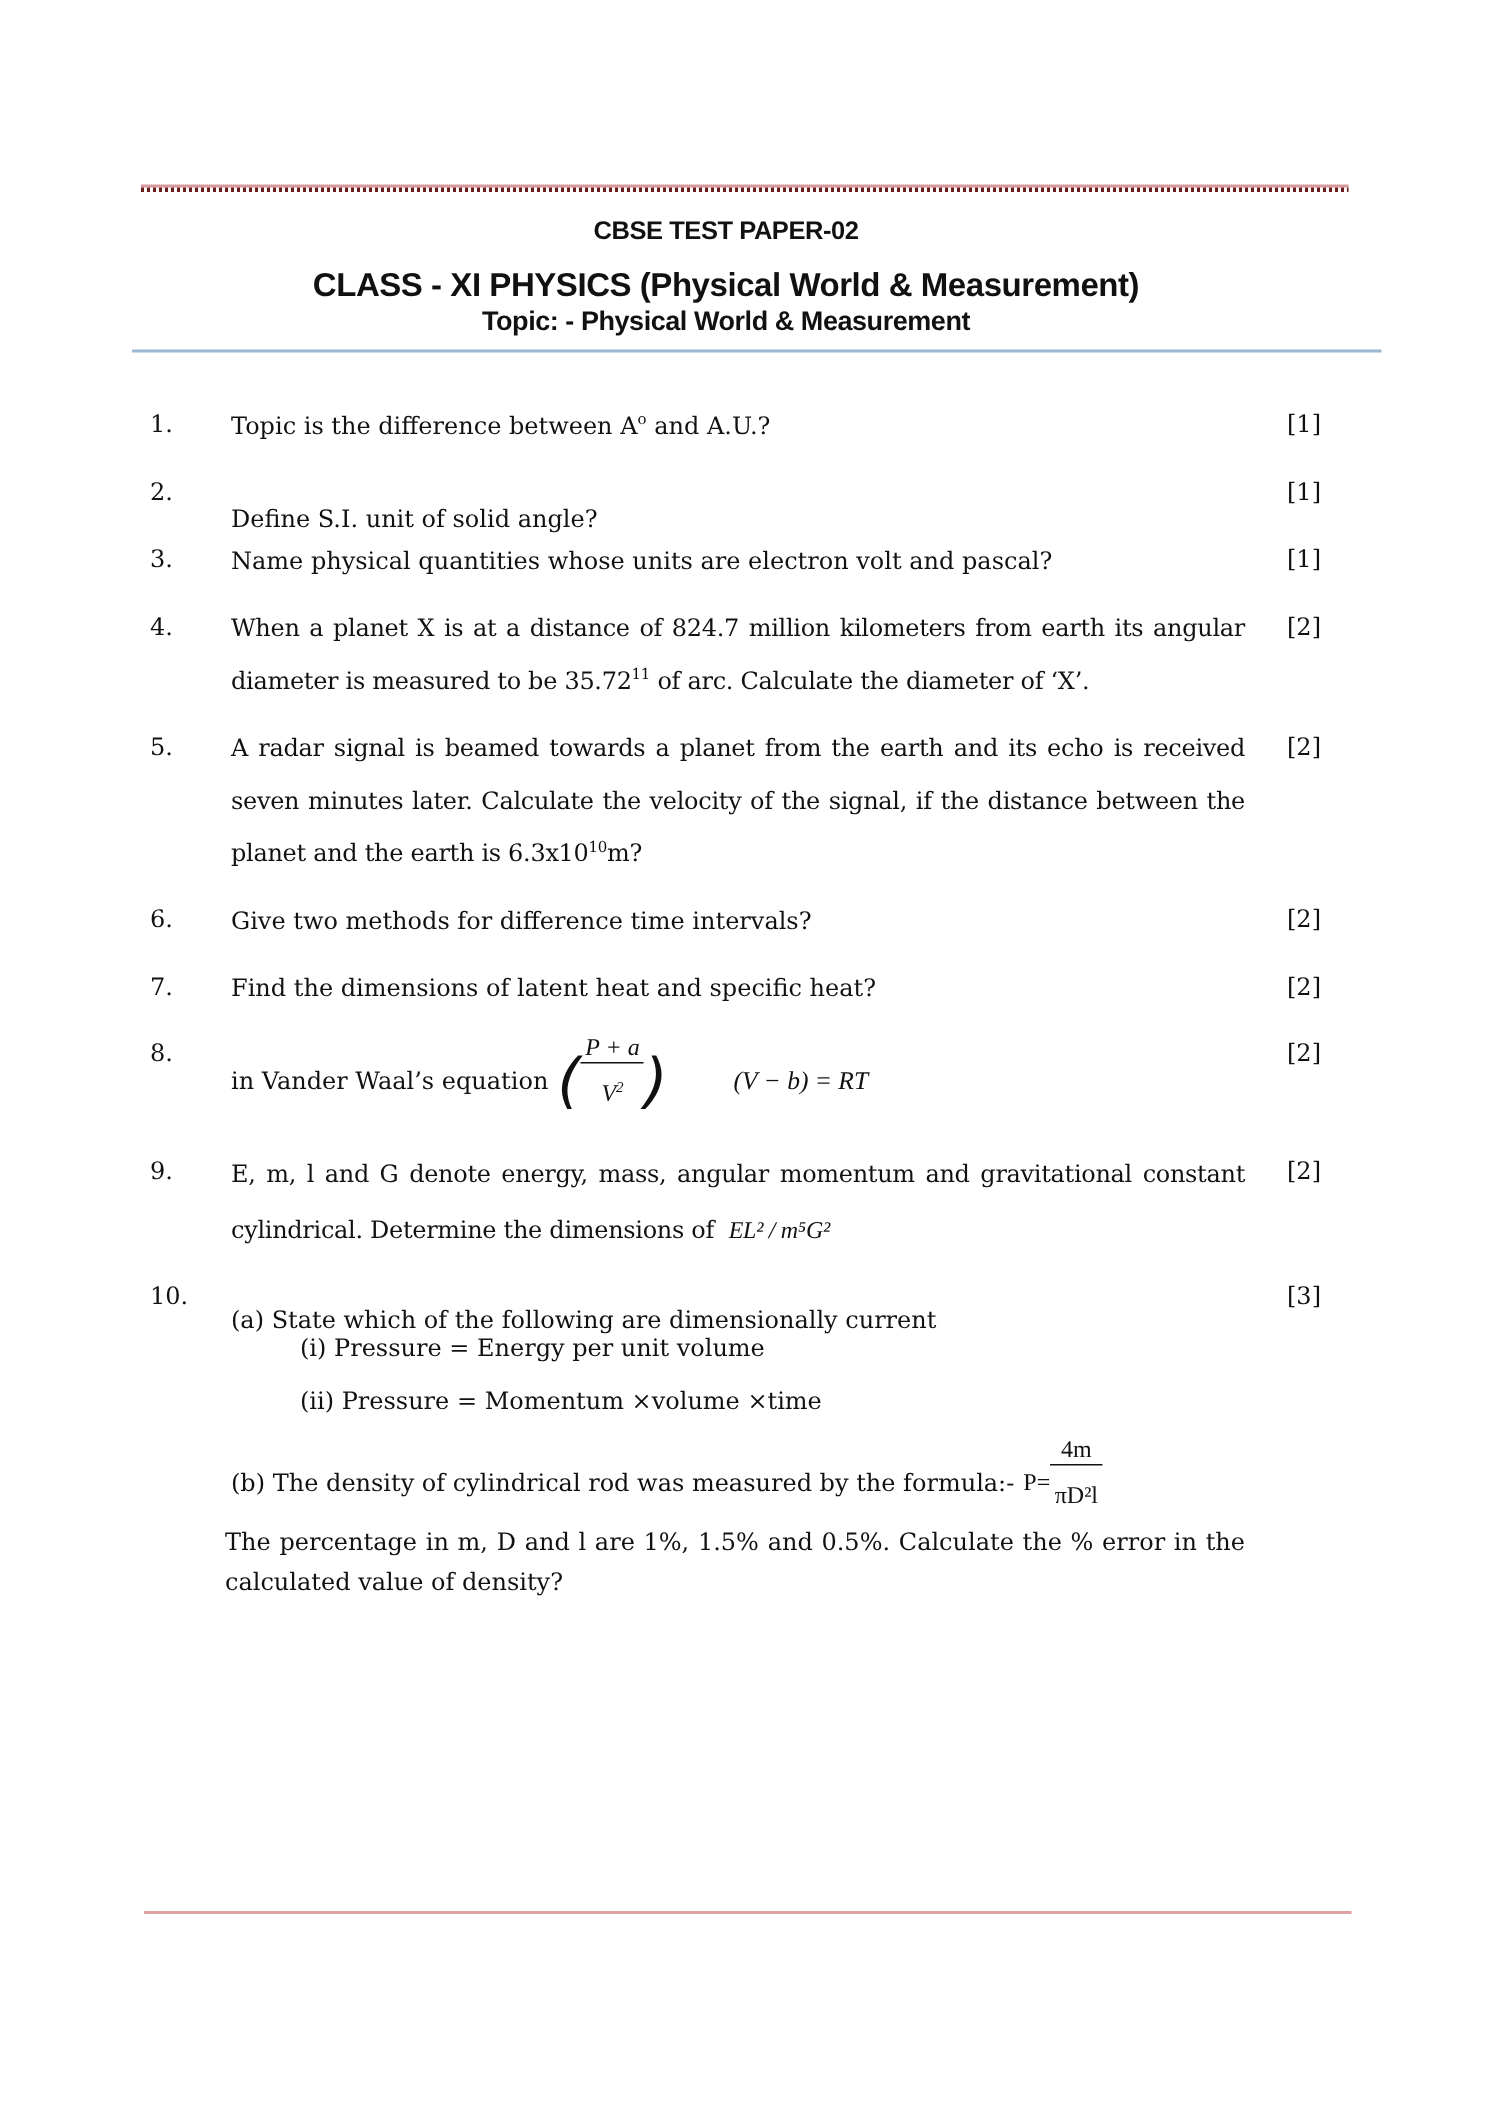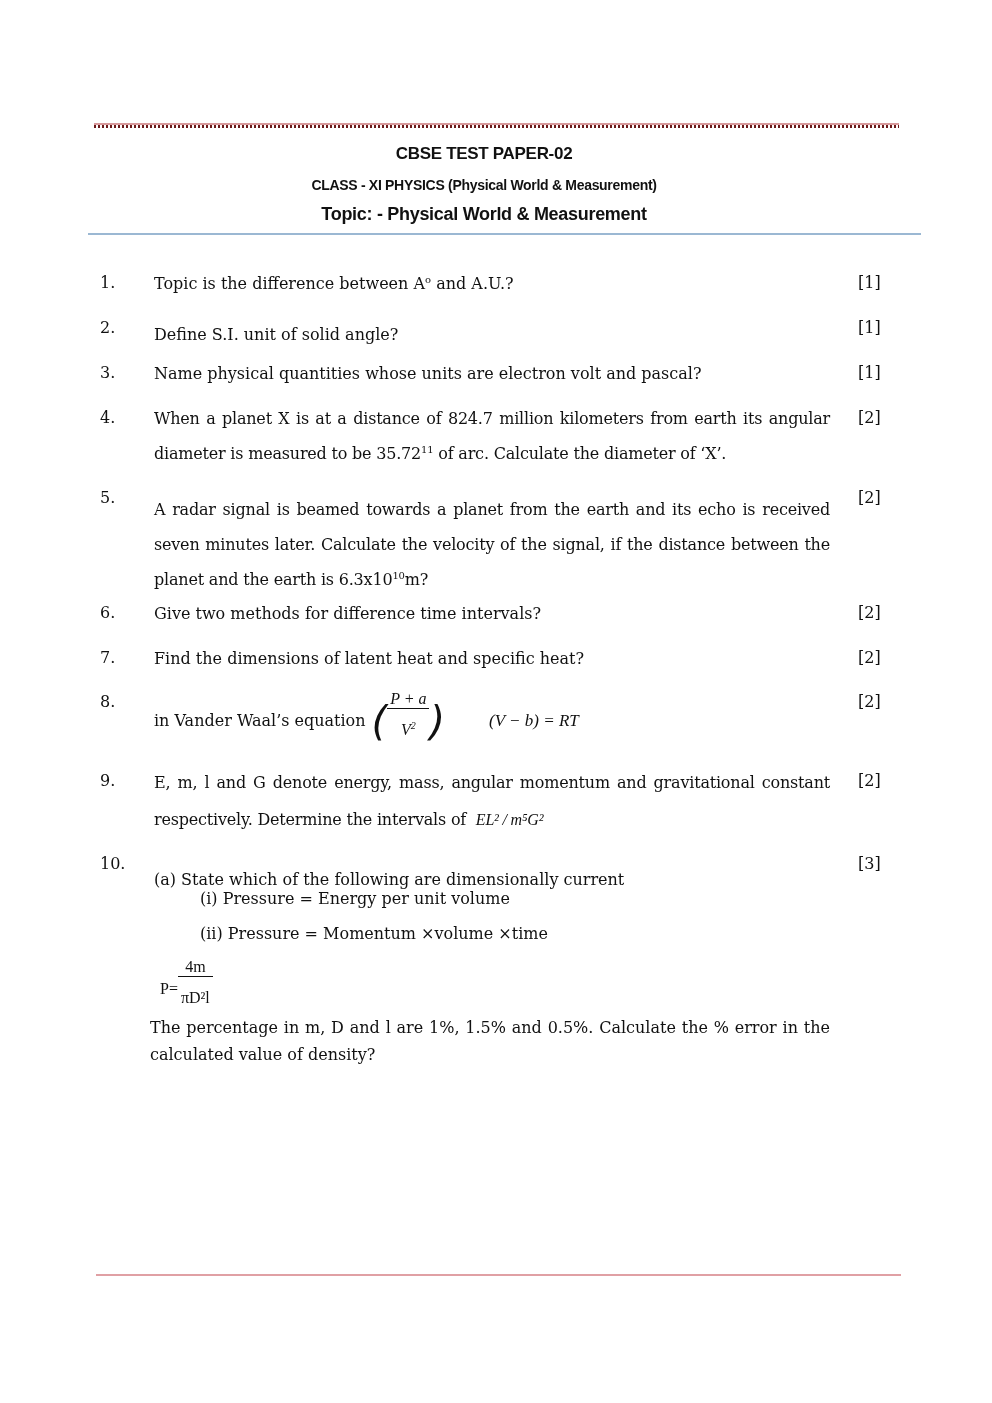--- a/index.html
+++ b/index.html
@@ -4,21 +4,21 @@
 <style>
   html, body { margin: 0; padding: 0; background: #ffffff; }
   body { width: 992px; height: 1403px; position: relative; overflow: hidden;
          font-family: "DejaVu Serif", "Liberation Serif", serif; color: #111; }
   .top-rule { position: absolute; left: 94px; top: 123px; width: 805px; height: 2px; background: #d8999c; }
   .top-rule-check { position: absolute; left: 94px; top: 125px; width: 805px; height: 3px;
     background-image: repeating-linear-gradient(90deg, #6b1a1a 0 2px, transparent 2px 4px); }
   .hdr { position: absolute; left: 0; width: 968px; text-align: center;
          font-family: "Liberation Sans", sans-serif; font-weight: bold; color: #111; }
   .hdr1 { top: 144px; font-size: 17px; letter-spacing: -0.3px; }
-  .hdr2 { top: 177px; font-size: 14px; letter-spacing: -0.3px; }
+  .hdr2 { top: 177px; font-size: 22px; letter-spacing: -0.3px; }
   .hdr3 { top: 204px; font-size: 18px; letter-spacing: -0.3px; }
   .hdr-rule { position: absolute; left: 88px; top: 233px; width: 833px; height: 2px; background: #9bb8d3; }
   .q-num { position: absolute; left: 100px; font-size: 16px; }
   .q-mark { position: absolute; left: 858px; font-size: 16px; }
   .q-text { position: absolute; left: 154px; width: 676px; font-size: 16px; line-height: 35px; text-align: justify; }
   .q-text.tight { letter-spacing: -0.2px; }
   .sub { position: absolute; font-size: 16px; }
   .math { font-family: "Liberation Serif", serif; font-style: italic; }
   .frac { display: inline-block; vertical-align: middle; text-align: center; }
   .frac .n { display: block; border-bottom: 1px solid #111; padding: 0 3px; }
@@ -39,39 +39,39 @@
 <div class="hdr-rule"></div>
 
 <div>
   <span class="q-num" style="top:273px">1.</span>
   <div class="q-text" style="top:266px"><span>Topic is the difference between A</span><sup>o</sup><span> and A.U.?</span></div>
   <span class="q-mark" style="top:273px">[1]</span>
 </div>
 
 <div>
   <span class="q-num" style="top:318px">2.</span>
-  <div class="q-text" style="top:317px">Define S.I. unit of solid angle?</div>
+  <div class="q-text" style="top:328px">Define S.I. unit of solid angle?</div>
   <span class="q-mark" style="top:318px">[1]</span>
 </div>
 
 <div>
   <span class="q-num" style="top:363px">3.</span>
   <div class="q-text" style="top:356px">Name physical quantities whose units are electron volt and pascal?</div>
   <span class="q-mark" style="top:363px">[1]</span>
 </div>
 
 <div>
   <span class="q-num" style="top:408px">4.</span>
   <div class="q-text tight" style="top:401px"><span>When a planet X is at a distance of 824.7 million kilometers from earth its angular diameter is measured to be 35.72</span><sup>11</sup><span> of arc. Calculate the diameter of ‘X’.</span></div>
   <span class="q-mark" style="top:408px">[2]</span>
 </div>
 
 <div>
   <span class="q-num" style="top:488px">5.</span>
-  <div class="q-text tight" style="top:492px"><span>A radar signal is beamed towards a planet from the earth and its echo is received seven minutes later. Calculate the velocity of the signal, if the distance between the planet and the earth is 6.3x10</span><sup>10</sup><span>m?</span></div>
+  <div class="q-text tight" style="top:481px"><span>A radar signal is beamed towards a planet from the earth and its echo is received seven minutes later. Calculate the velocity of the signal, if the distance between the planet and the earth is 6.3x10</span><sup>10</sup><span>m?</span></div>
   <span class="q-mark" style="top:488px">[2]</span>
 </div>
 
 <div>
   <span class="q-num" style="top:603px">6.</span>
   <div class="q-text" style="top:596px">Give two methods for difference time intervals?</div>
   <span class="q-mark" style="top:603px">[2]</span>
 </div>
 
 <div>
@@ -92,30 +92,31 @@
       </span>
       <span class="bigparen">)</span>
       <span style="font-size:17px;margin-left:44px;">(V − b) = RT</span>
     </span>
   </div>
   <span class="q-mark" style="top:692px">[2]</span>
 </div>
 
 <div>
   <span class="q-num" style="top:771px">9.</span>
-  <div class="q-text tight" style="top:764px; line-height:37px;"><span>E, m, l and G denote energy, mass, angular momentum and gravitational constant respectively. Determine the intervals of</span>&nbsp;&nbsp;<span class="math">EL² / m⁵G²</span></div>
+  <div class="q-text tight" style="top:764px; line-height:37px;"><span>E, m, l and G denote energy, mass, angular momentum and gravitational constant cylindrical. Determine the dimensions of</span>&nbsp;&nbsp;<span class="math">EL² / m⁵G²</span></div>
   <span class="q-mark" style="top:771px">[2]</span>
 </div>
 
 <div>
   <span class="q-num" style="top:854px">10.</span>
   <div class="sub" style="left:154px; top:854px;margin-top:16px;">(a) State which of the following are dimensionally current</div>
   <div class="sub" style="left:200px; top:889px;">(i) Pressure = Energy per unit volume</div>
   <div class="sub" style="left:200px; top:924px;text-align:center;">(ii) Pressure = Momentum ×volume ×time</div>
   <div class="sub" style="left:154px; top:958px; display:flex; align-items:center;">
+    <span>(b) The density of cylindrical rod was measured by the formula:-</span>
     <span style="margin-left:6px; font-family:'Liberation Serif', serif;">P=</span>
     <span class="frac" style="font-family:'Liberation Serif', serif;">
       <span class="n">4m</span>
       <span class="d">πD²l</span>
     </span>
   </div>
   <div class="sub" style="left:150px; top:1014px; width:680px; line-height:27px; text-align:justify;">The percentage in m, D and l are 1%, 1.5% and 0.5%. Calculate the % error   in the calculated value of density?</div>
   <span class="q-mark" style="top:854px">[3]</span>
 </div>
 

